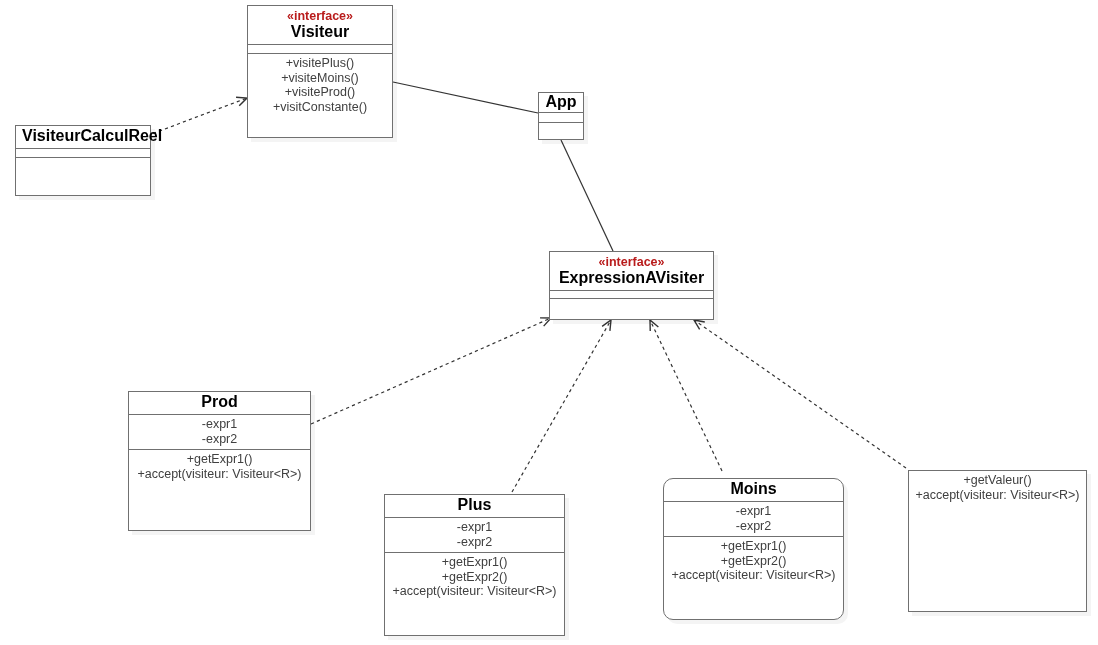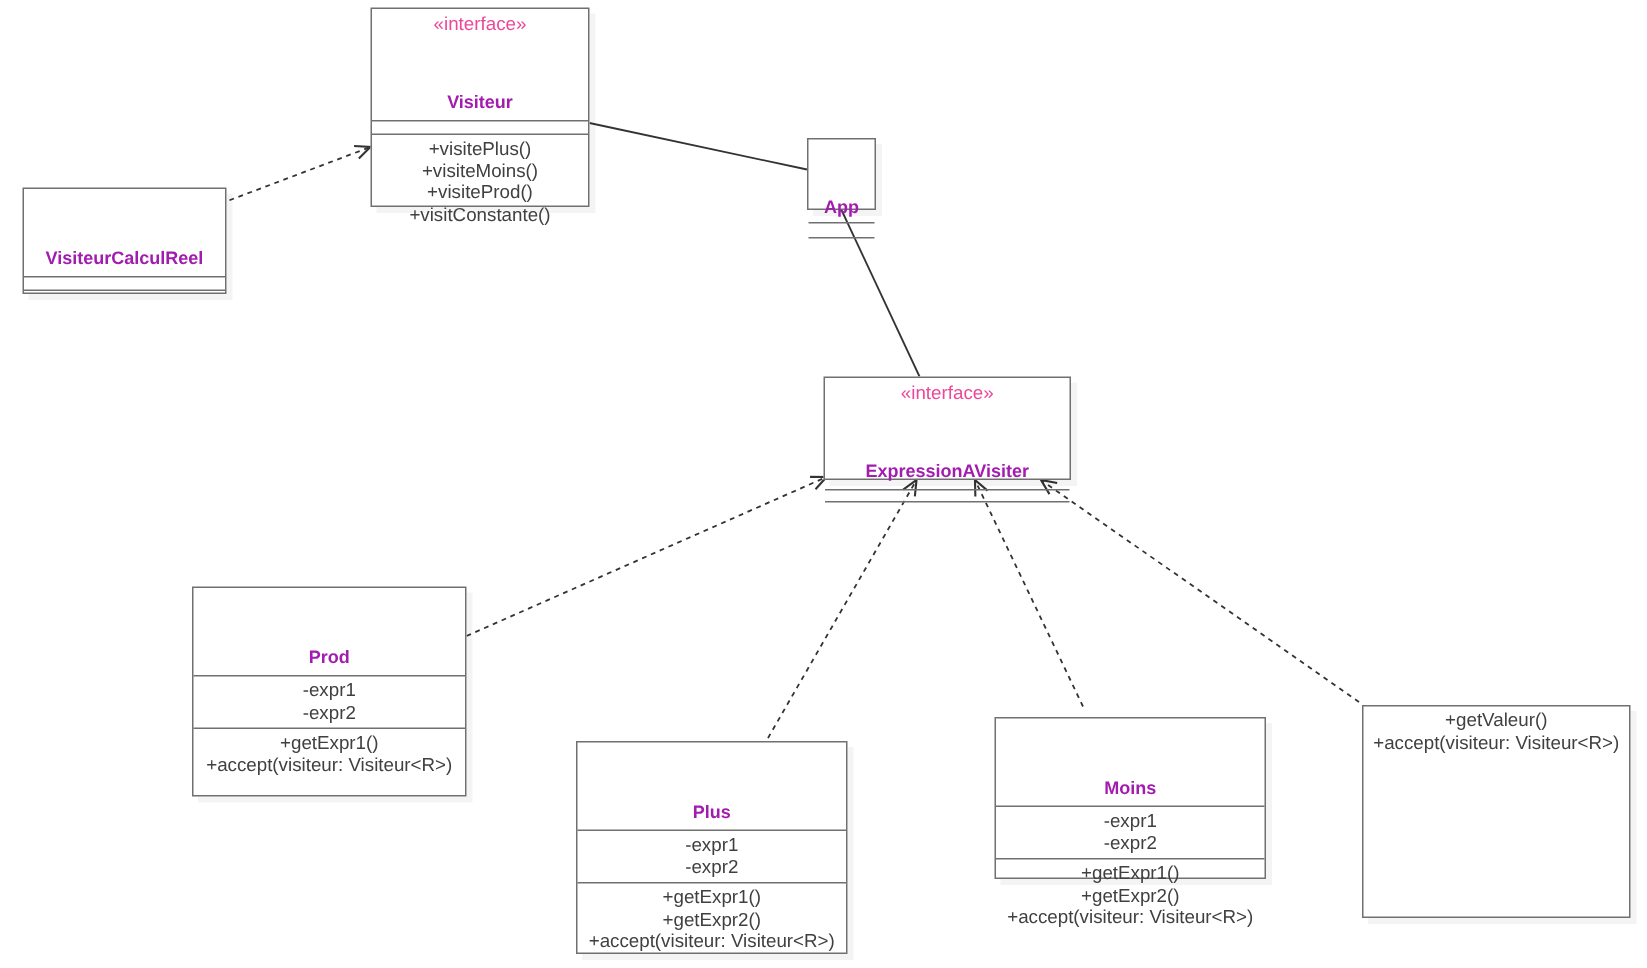--- a/index.html
+++ b/index.html
@@ -26,31 +26,30 @@
   }
   .uml-head {
     box-sizing: border-box;
     padding: 3px 6px 4px 6px;
     text-align: center;
     border-bottom: 1.5px solid #707070;
   }
   .stereo {
     display: block;
     font-size: 12.5px;
-    color: #ec4899;
+    color: #b91c1c;
     line-height: 15px;
-    font-weight: normal;
+    font-weight: bold;
   }
   .cname {
     display: block;
-    font-size: 12px;
+    font-size: 16px;
     font-weight: bold;
-    color: #a21caf;
+    color: #000000;
     line-height: 16px;
-    margin-top: 36px;
   }
   .uml-sec {
     box-sizing: border-box;
     padding: 2px 5px 3px 5px;
     border-bottom: 1.5px solid #707070;
     font-size: 12.5px;
     color: #404040;
     line-height: 14.5px;
     text-align: center;
   }
@@ -161,21 +160,21 @@
       <div class="uml-row">-expr1</div>
       <div class="uml-row">-expr2</div>
     </div>
     <div class="uml-sec last" style="height:78px;">
       <div class="uml-row">+getExpr1()</div>
       <div class="uml-row">+getExpr2()</div>
       <div class="uml-row">+accept(visiteur: Visiteur&lt;R&gt;)</div>
     </div>
   </div>
 
-  <div class="uml-box" style="left:663px; top:478px; width:181px; height:108px;">
+  <div class="uml-box" style="left:663px; top:478px; width:181px; height:142px;border-radius:10px;">
     <div class="uml-head" style="padding-top:2px;">
       <span class="cname">Moins</span>
     </div>
     <div class="uml-sec">
       <div class="uml-row">-expr1</div>
       <div class="uml-row">-expr2</div>
     </div>
     <div class="uml-sec last" style="height:78px;">
       <div class="uml-row">+getExpr1()</div>
       <div class="uml-row">+getExpr2()</div>

